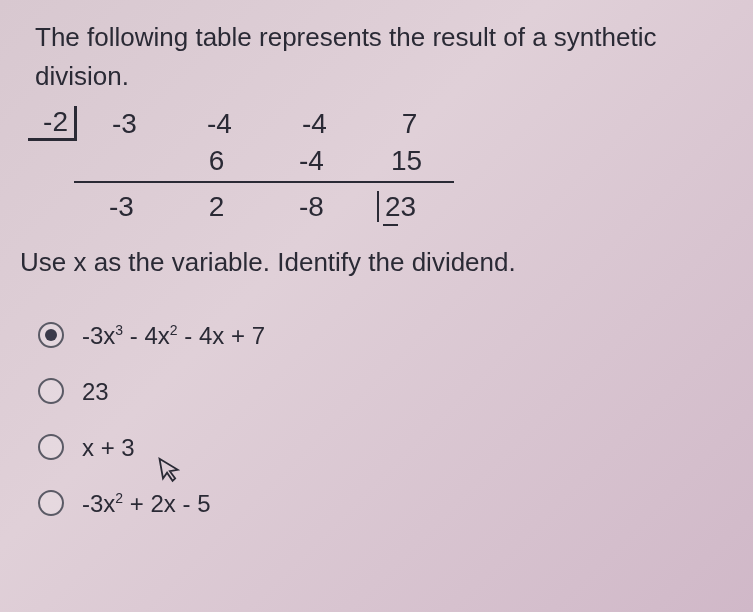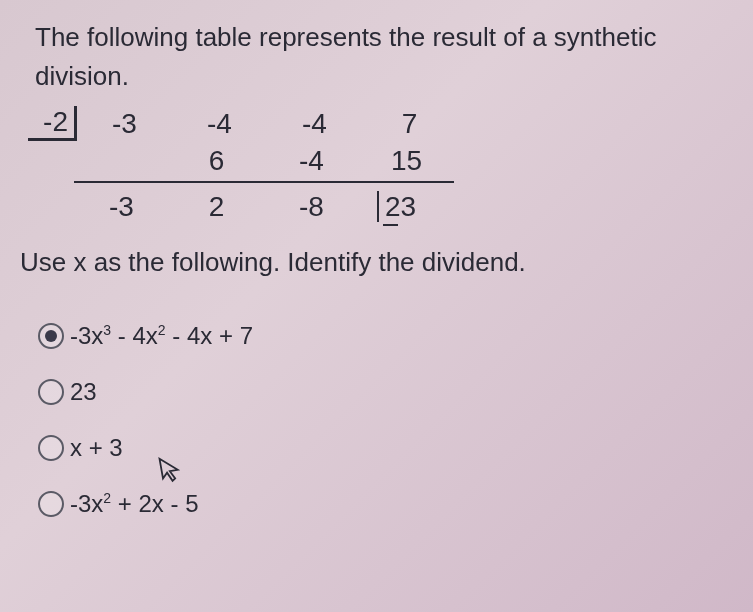--- a/index.html
+++ b/index.html
@@ -64,22 +64,22 @@
       right:18px;
       bottom:-4px;
       height:2px;
       background:#2a2a35;
     }
     .instruction {
       margin: 10px 0 30px 0;
     }
     .option {
       display: flex;
-      align-items: center;
-      gap: 6px;
+      align-items: flex-start;
+      gap: 18px;
       padding: 14px 0 14px 18px;
       font-size: 24px;
     }
     .radio {
       width: 22px;
       height: 22px;
       border-radius: 50%;
       border: 2px solid #5a5a65;
       display: flex;
       align-items: center;
@@ -135,21 +135,21 @@
       <div class="num-cell">-3</div>
       <div class="num-cell">2</div>
       <div class="num-cell">-8</div>
       <div class="num-cell" style="text-align:left;padding-left:18px;">
         <span class="remainder">23</span>
       </div>
     </div>
   </div>
 </div>
 
-<div class="instruction">Use x as the following. Identify the dividend.</div>
+<div class="instruction">Use x as the variable. Identify the dividend.</div>
 
 <div class="option">
   <div class="radio selected"></div>
   <div>
     <span>-3x</span><sup>3</sup><span> - 4x</span><sup>2</sup><span> - 4x + 7</span>
   </div>
 </div>
 
 <div class="option">
   <div class="radio"></div>

